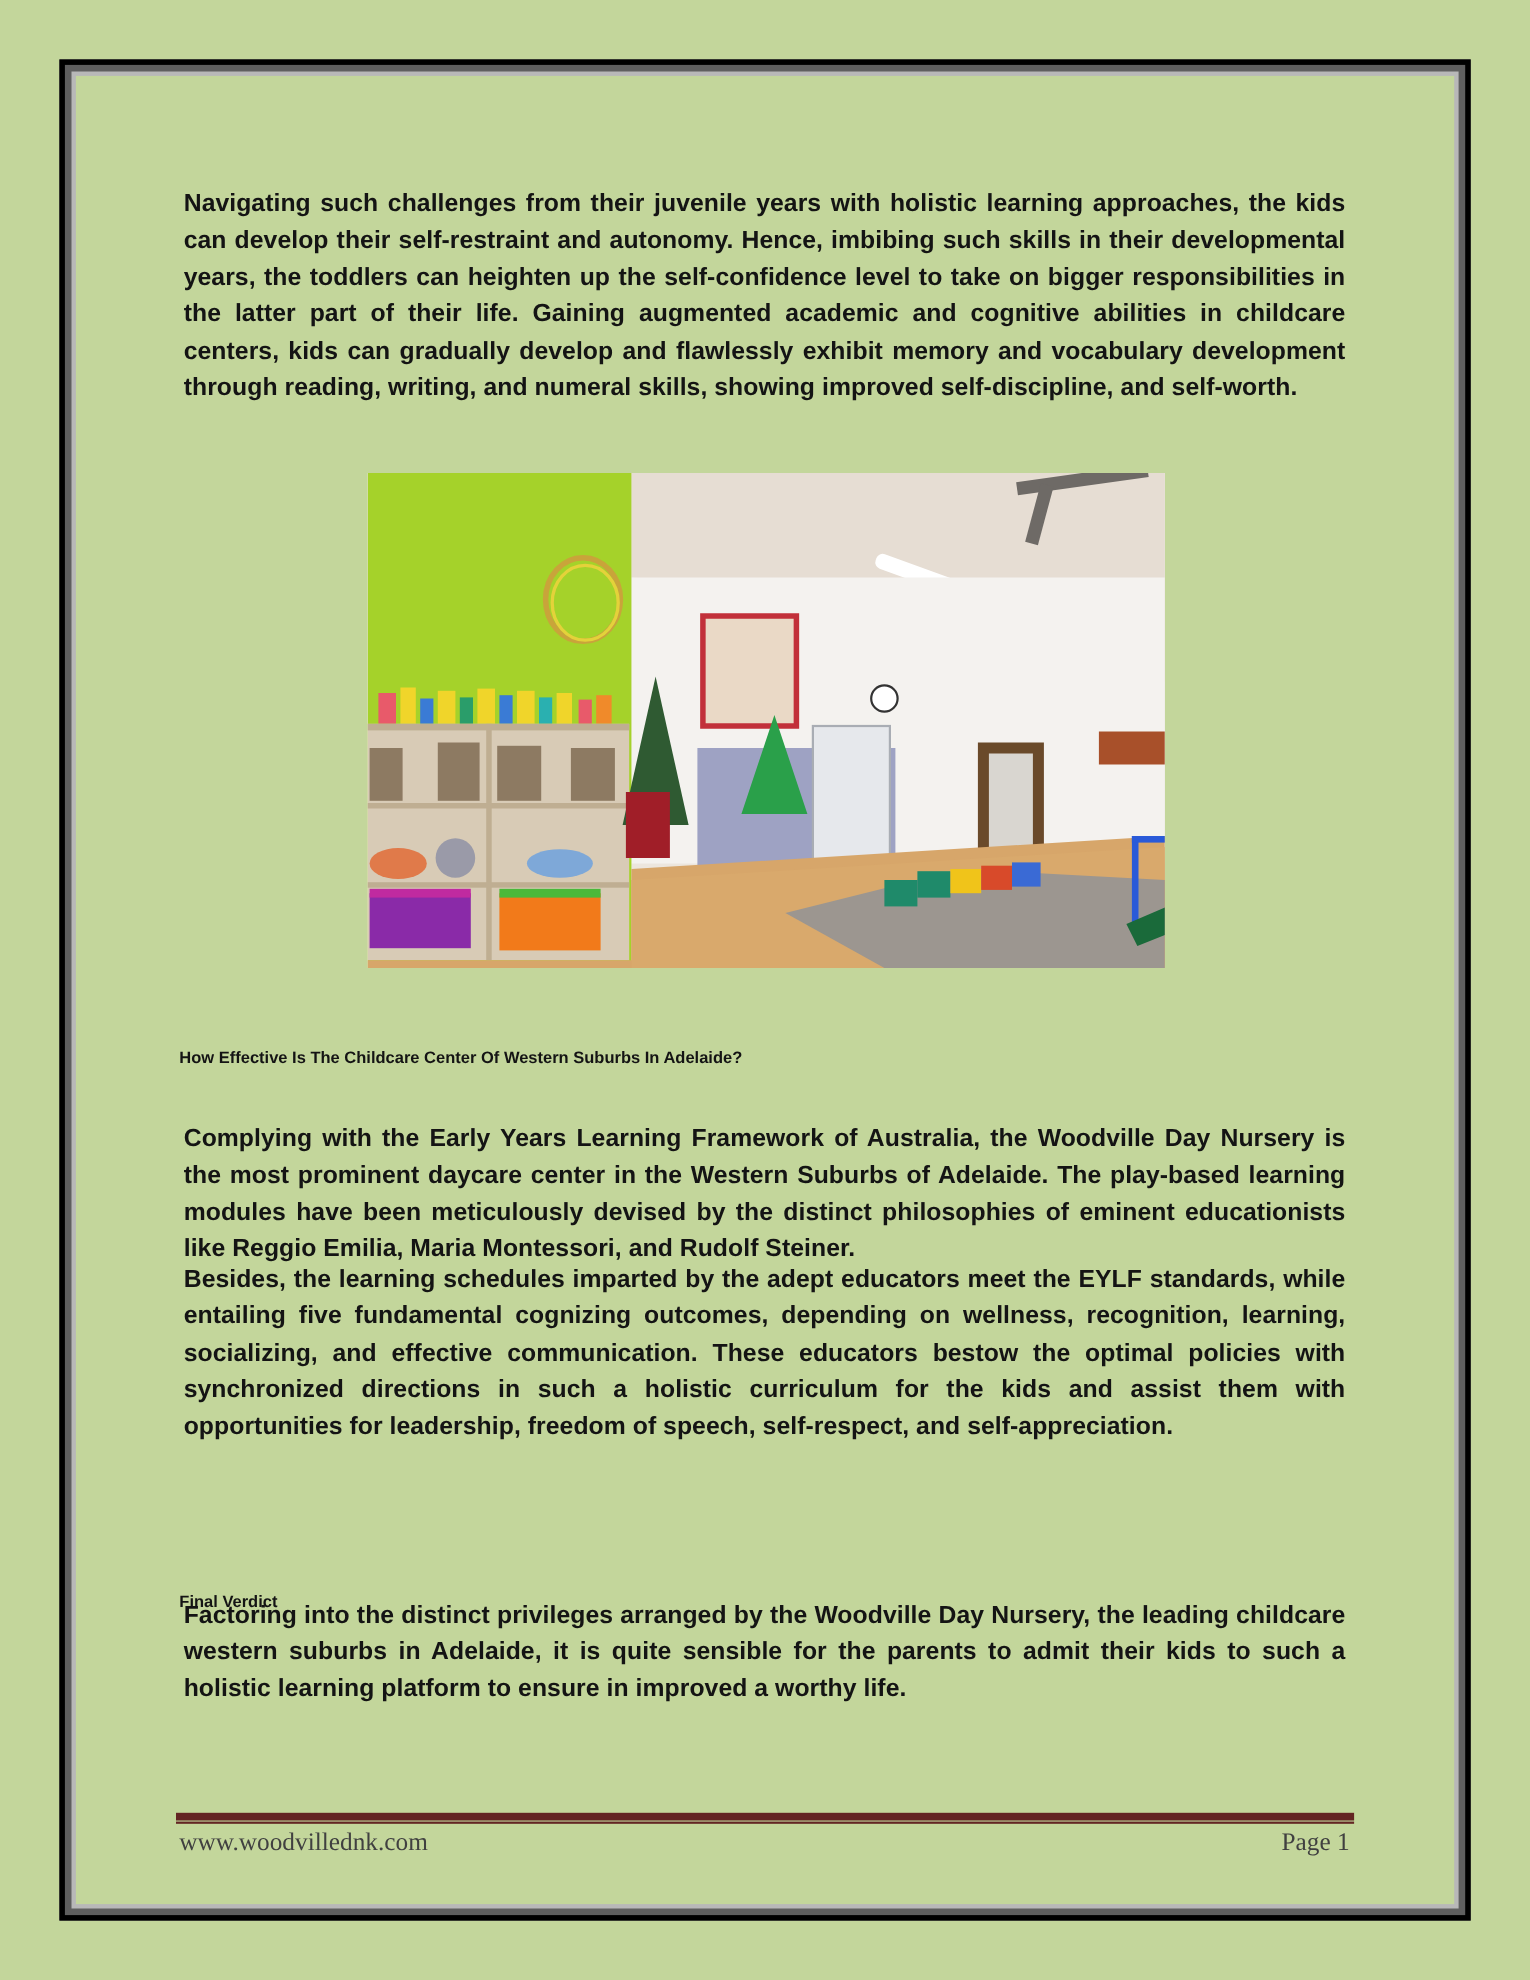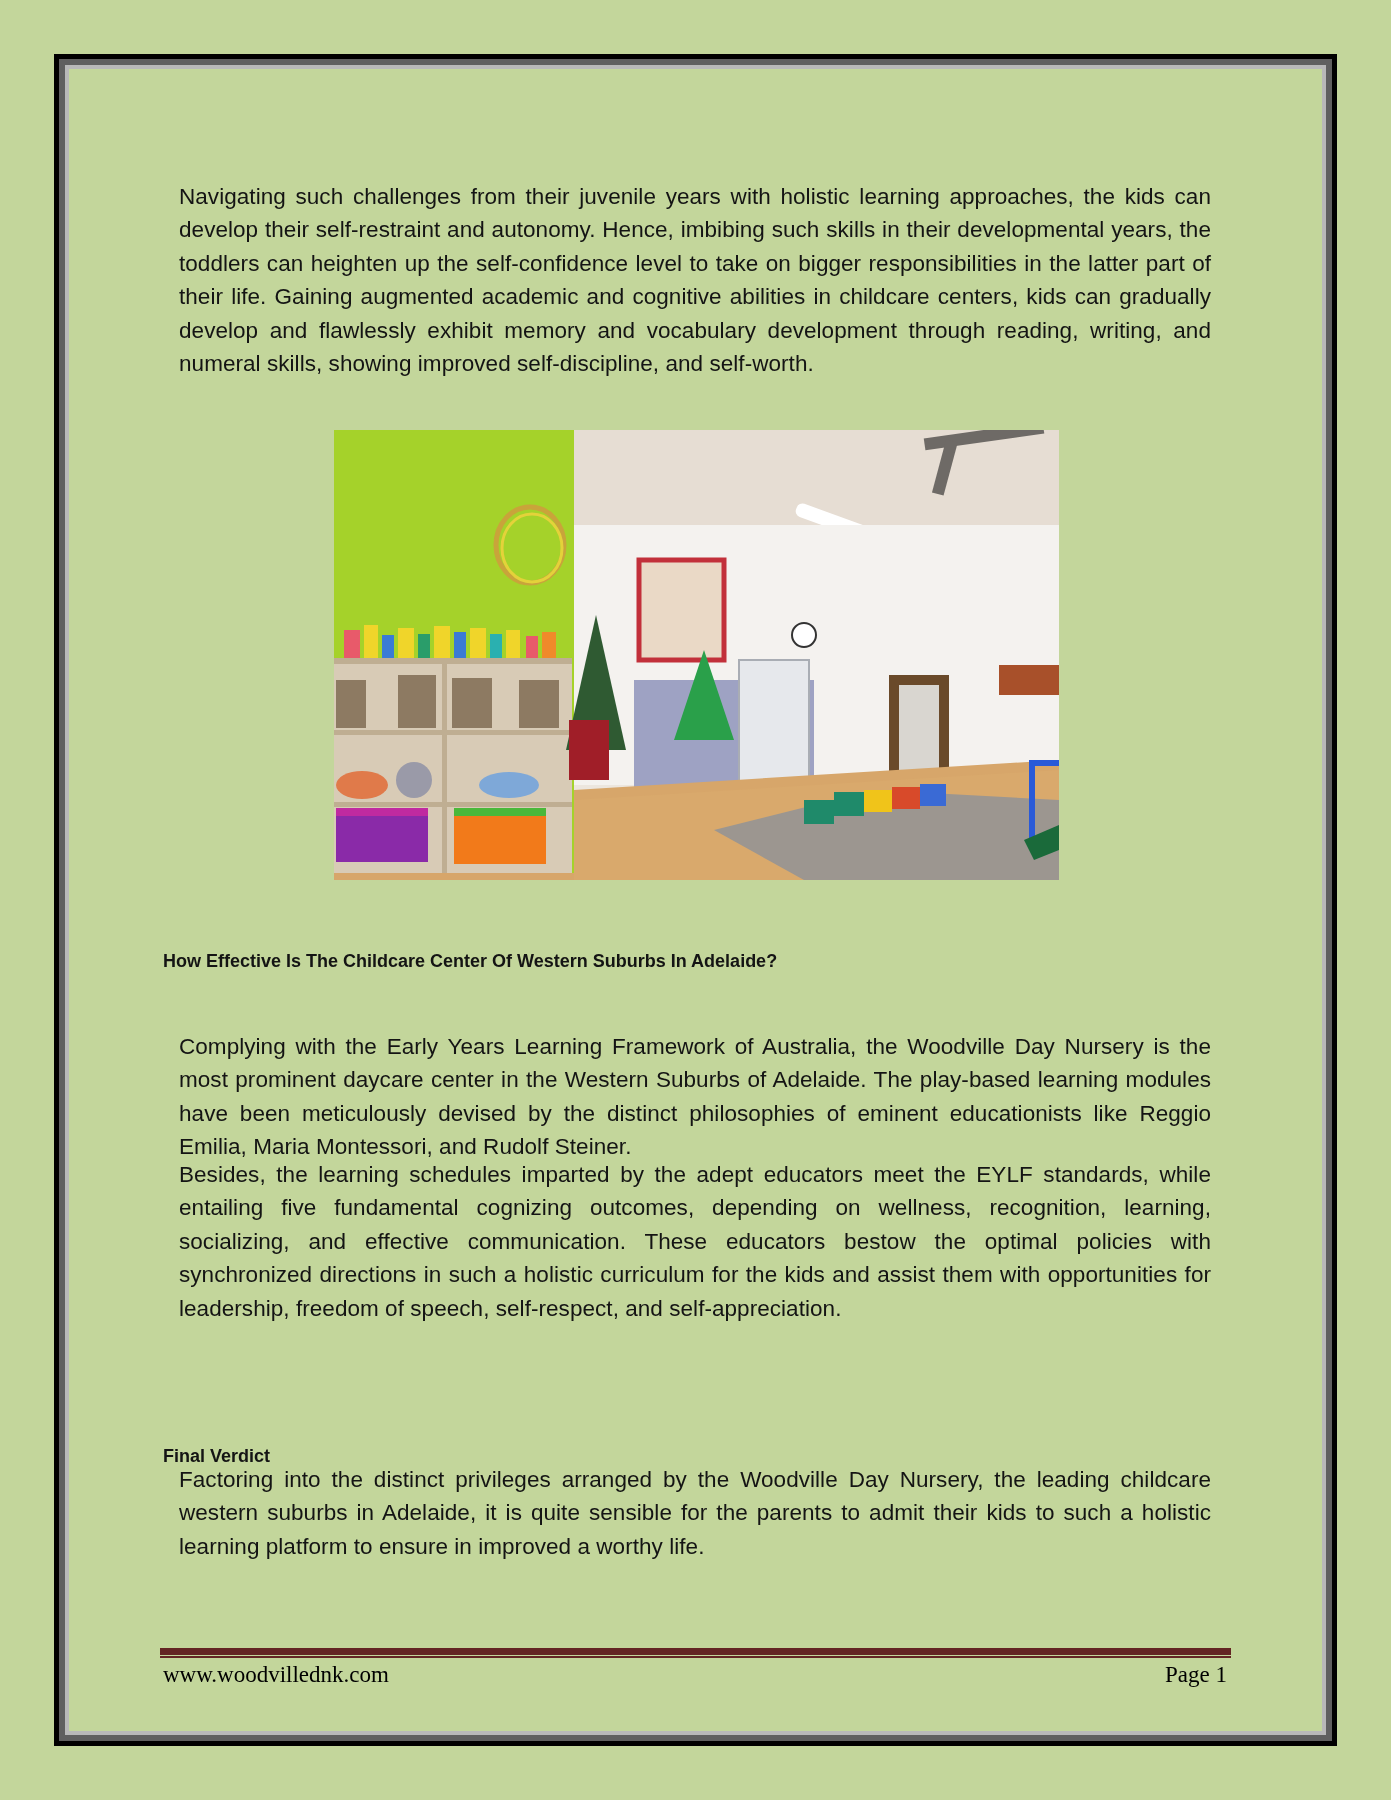--- a/index.html
+++ b/index.html
@@ -35,29 +35,30 @@
       left: 4px; top: 4px; right: 4px; bottom: 4px;
       background: #c3d69b;
     }
     .content {
       position: absolute;
       left: 163px;
       top: 164px;
       width: 1064px;
     }
     p.body {
-      margin: 16px;
+      margin: 4px;
       font-size: 22.5px;
       line-height: 33.4px;
       text-align: justify;
       letter-spacing: 0.05px;
+      font-weight: bold;
     }
     h2.heading {
       margin: 0;
-      font-size: 18px;
+      font-size: 15px;
       line-height: 33px;
       font-weight: bold;
     }
     .photo {
       position: absolute;
       left: 334px;
       top: 430px;
       width: 725px;
       height: 450px;
       overflow: hidden;
@@ -79,21 +80,21 @@
     .footer {
       position: absolute;
       left: 163px;
       top: 1660px;
       width: 1064px;
       display: flex;
       justify-content: space-between;
       font-family: "Liberation Serif", "DejaVu Serif", serif;
       font-size: 23px;
       line-height: 30px;
-      color: #000000;
+      color: #404040;
     }
   </style>
 </head>
 <body>
 
 <div class="frame-outer">
   <div class="frame-mid">
     <div class="frame-inner"></div>
   </div>
 </div>

